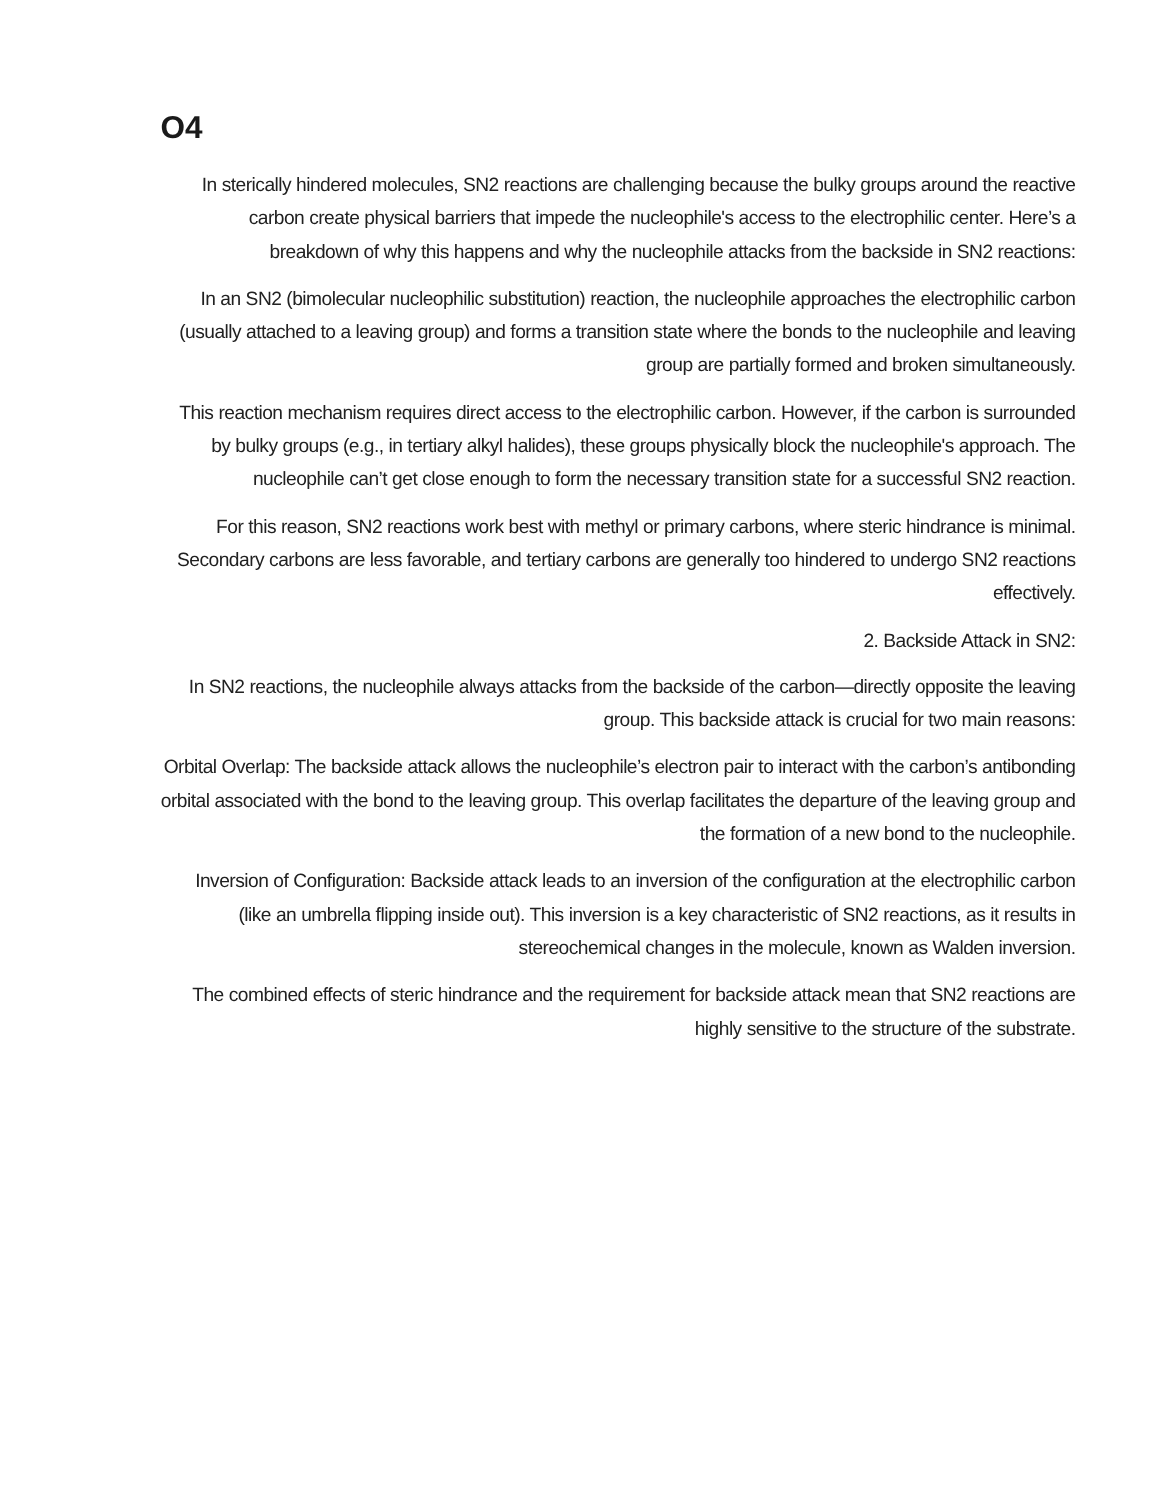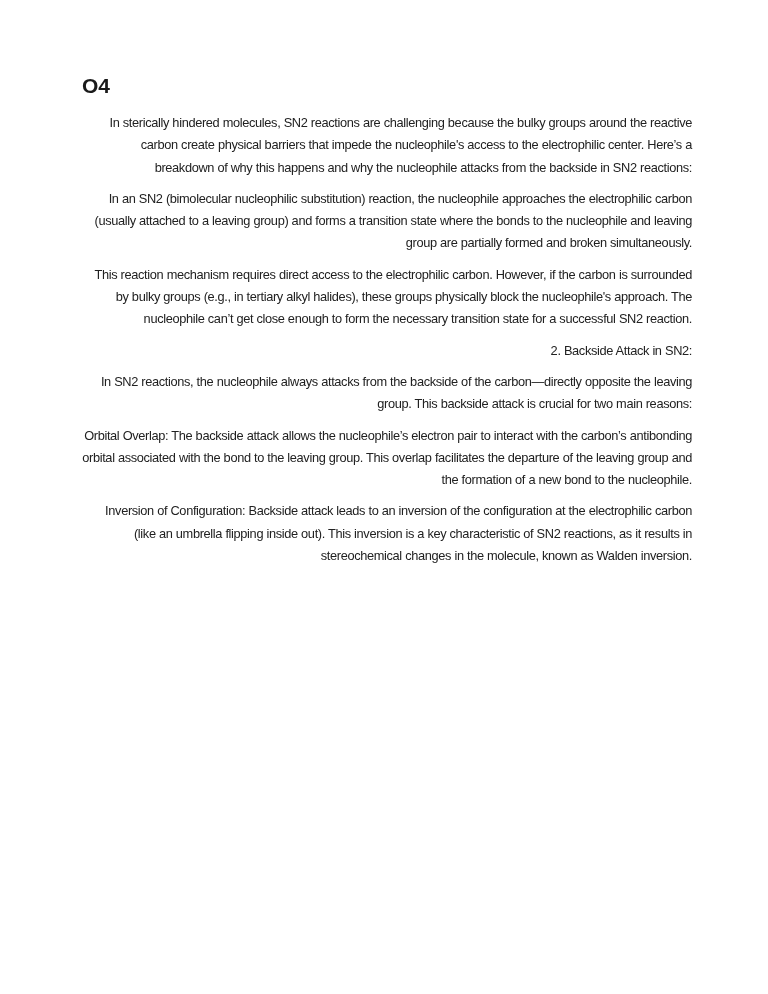--- a/index.html
+++ b/index.html
@@ -11,21 +11,21 @@
     width: 768px;
     height: 994px;
     overflow: hidden;
     font-family: "Liberation Sans", "DejaVu Sans", sans-serif;
     color: #212121;
   }
   .page {
     box-sizing: border-box;
     width: 768px;
     height: 994px;
-    padding: 74px 53px 0 82px;
+    padding: 74px 53px 0 107px;
     background: #ffffff;
   }
   .doc-title {
     font-size: 21px;
     font-weight: 700;
     color: #1a1a1a;
     line-height: 24px;
     margin: 0 0 14px 0;
     letter-spacing: 0;
   }
@@ -49,23 +49,25 @@
   <h1 class="doc-title">O4</h1>
 
   <div class="doc-body">
     <p>In sterically hindered molecules, SN2 reactions are challenging because the bulky groups around the reactive carbon create physical barriers that impede the nucleophile's access to the electrophilic center. Here’s a breakdown of why this happens and why the nucleophile attacks from the backside in SN2 reactions:</p>
 
 
     <p>In an SN2 (bimolecular nucleophilic substitution) reaction, the nucleophile approaches the electrophilic carbon (usually attached to a leaving group) and forms a transition state where the bonds to the nucleophile and leaving group are partially formed and broken simultaneously.</p>
 
     <p>This reaction mechanism requires direct access to the electrophilic carbon. However, if the carbon is surrounded by bulky groups (e.g., in tertiary alkyl halides), these groups physically block the nucleophile's approach. The nucleophile can’t get close enough to form the necessary transition state for a successful SN2 reaction.</p>
 
+    <p>For this reason, SN2 reactions work best with methyl or primary carbons, where steric hindrance is minimal. Secondary carbons are less favorable, and tertiary carbons are generally too hindered to undergo SN2 reactions effectively.</p>
 
     <p>2. Backside Attack in SN2:</p>
 
     <p>In SN2 reactions, the nucleophile always attacks from the backside of the carbon—directly opposite the leaving group. This backside attack is crucial for two main reasons:</p>
 
     <p>Orbital Overlap: The backside attack allows the nucleophile’s electron pair to interact with the carbon’s antibonding orbital associated with the bond to the leaving group. This overlap facilitates the departure of the leaving group and the formation of a new bond to the nucleophile.</p>
 
     <p>Inversion of Configuration: Backside attack leads to an inversion of the configuration at the electrophilic carbon (like an umbrella flipping inside out). This inversion is a key characteristic of SN2 reactions, as it results in stereochemical changes in the molecule, known as Walden inversion.</p>
 
+    <p>The combined effects of steric hindrance and the requirement for backside attack mean that SN2 reactions are highly sensitive to the structure of the substrate.</p>
   </div>
 </div>
 
 </body></html>

